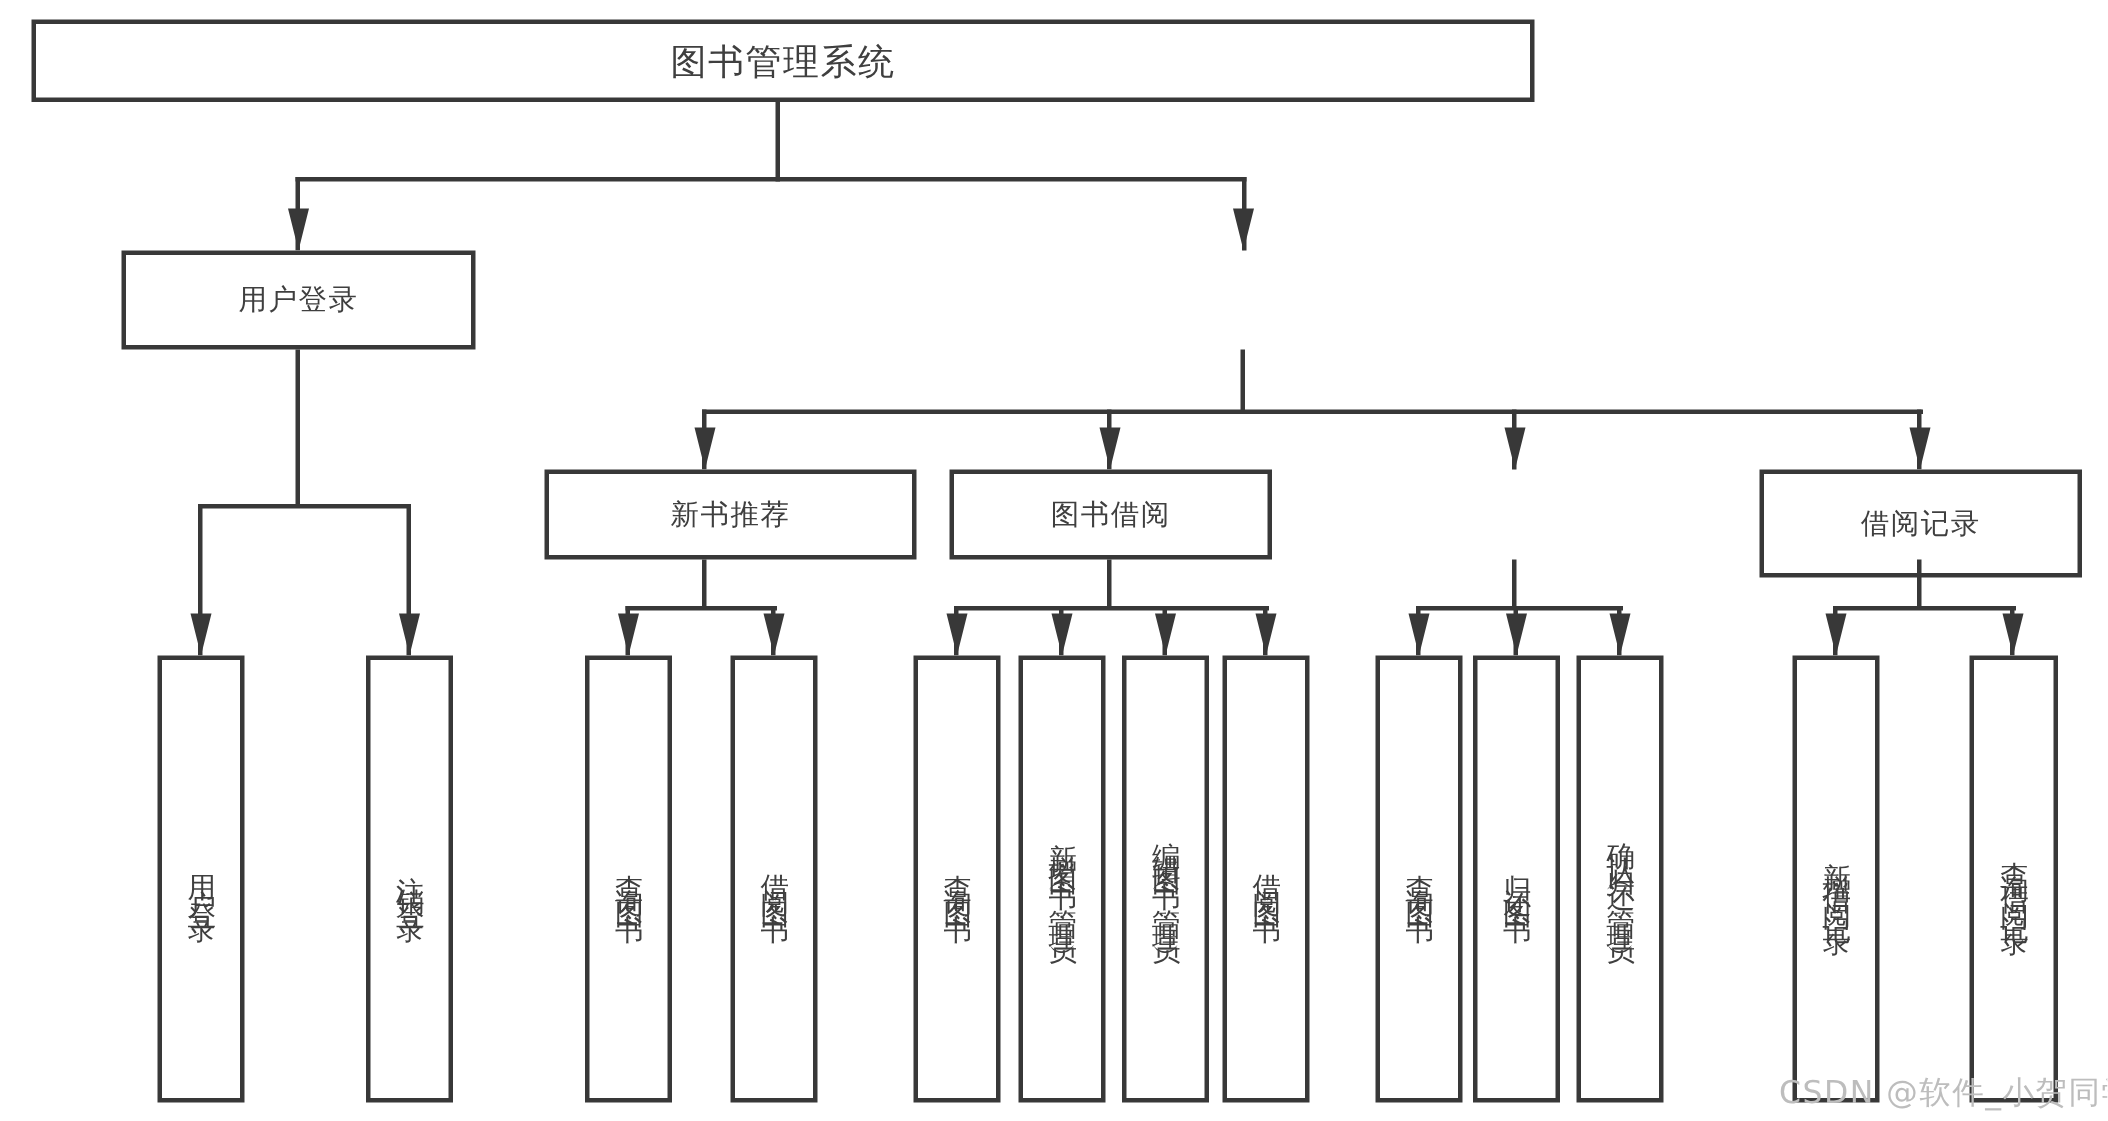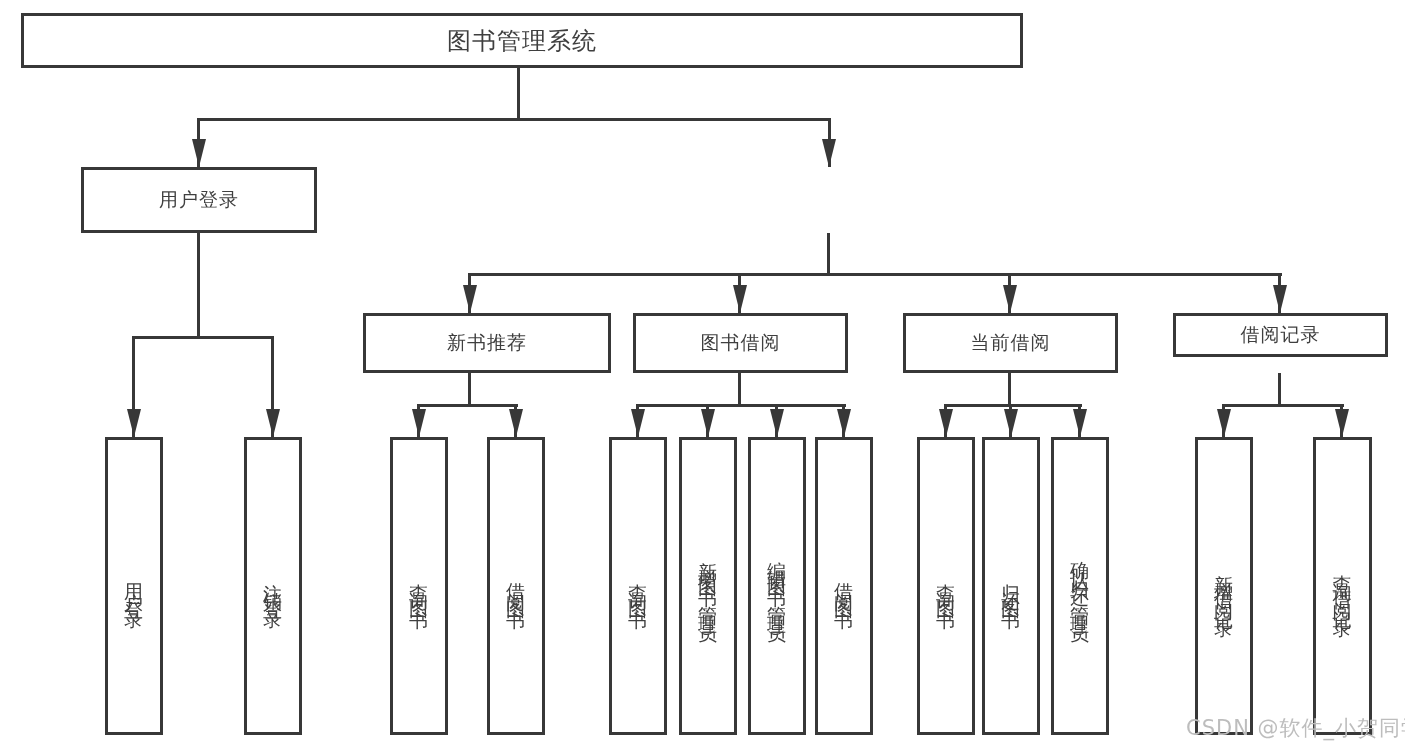--- a/index.html
+++ b/index.html
@@ -81,22 +81,21 @@
   <div class="vl" style="left:738px; top:273px; width:3px; height:40px;"></div>
   <div class="vl" style="left:1008px; top:273px; width:3px; height:40px;"></div>
   <div class="vl" style="left:1278px; top:273px; width:3px; height:40px;"></div>
   <div class="arw" style="left:463px; top:285px;"></div>
   <div class="arw" style="left:733px; top:285px;"></div>
   <div class="arw" style="left:1003px; top:285px;"></div>
   <div class="arw" style="left:1273px; top:285px;"></div>
 
   <div class="box" style="left:363px; top:313px; width:248px; height:60px;">新书推荐</div>
   <div class="box" style="left:633px; top:313px; width:215px; height:60px;">图书借阅</div>
-  <div class="box" style="left:903px; top:313px; width:215px; height:60px;">当前借阅</div>
-  <div class="box" style="left:1173px; top:313px; width:215px; height:44px;">借阅记录</div>
+  <div class="box" style="left:1173px; top:313px; width:215px; height:72px;">借阅记录</div>
 
   <div class="vl" style="left:468px; top:373px; width:3px; height:33px;"></div>
   <div class="hl" style="left:417px; top:404px; width:101px; height:3px;"></div>
   <div class="vl" style="left:417px; top:404px; width:3px; height:33px;"></div>
   <div class="vl" style="left:514px; top:404px; width:3px; height:33px;"></div>
   <div class="arw" style="left:412px; top:409px;"></div>
   <div class="arw" style="left:509px; top:409px;"></div>
 
   <div class="vl" style="left:738px; top:373px; width:3px; height:33px;"></div>
   <div class="hl" style="left:636px; top:404px; width:210px; height:3px;"></div>

